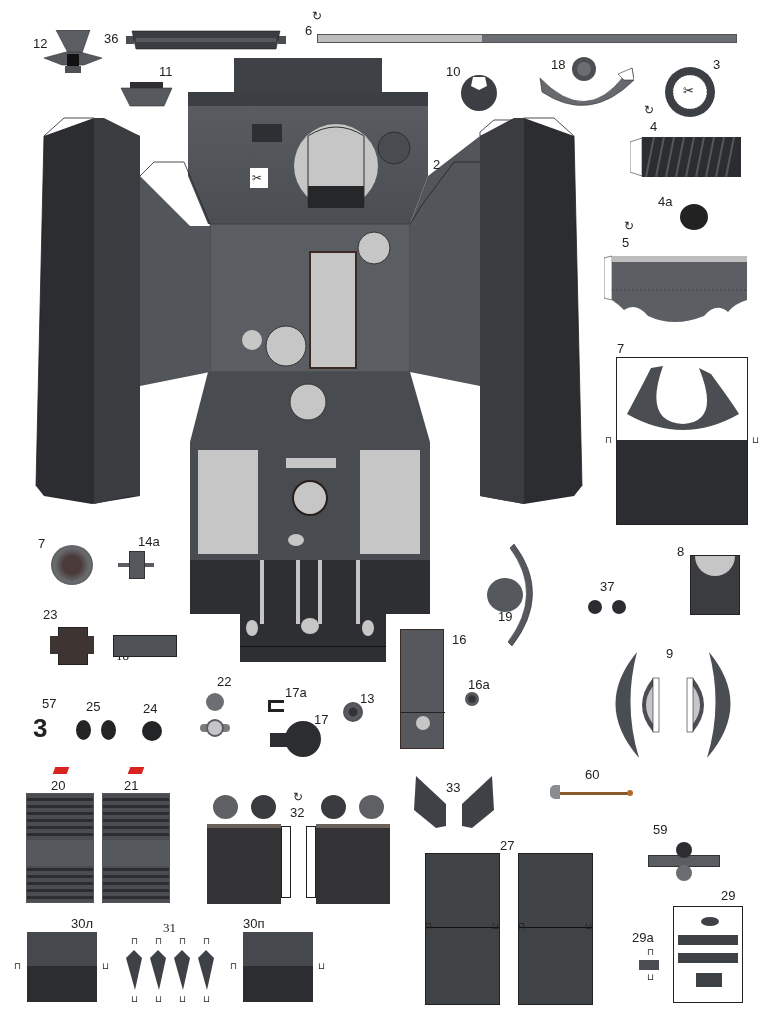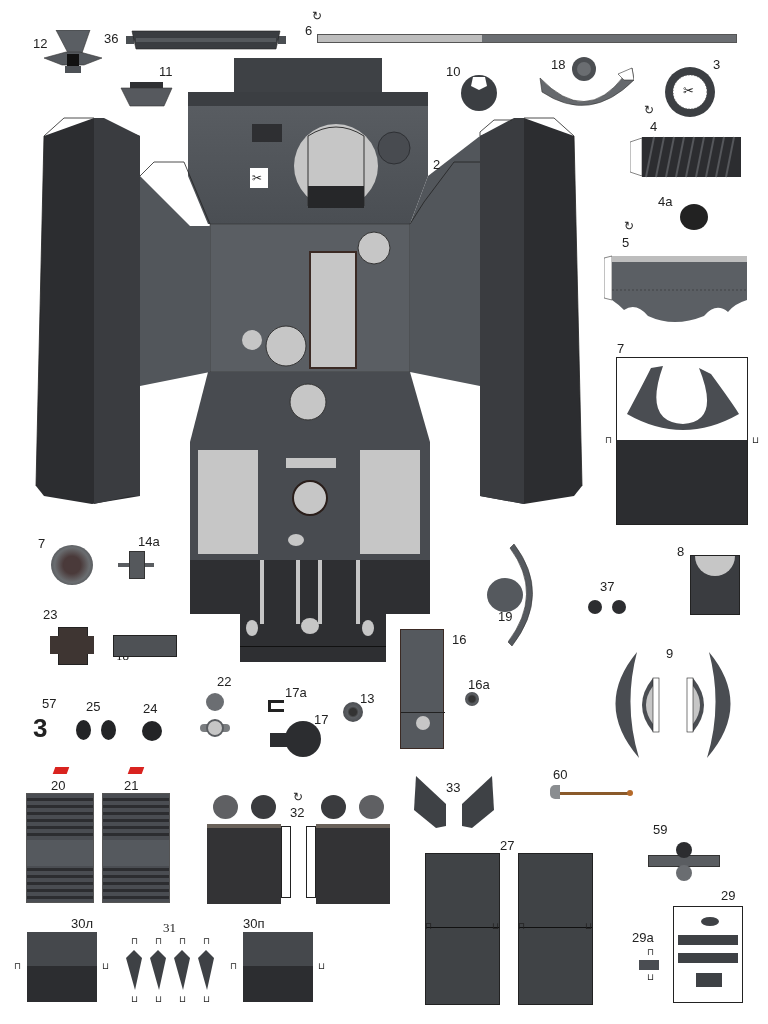--- a/index.html
+++ b/index.html
@@ -227,21 +227,21 @@
   <path d="M34,2 Q-10,55 36,108 Q20,55 34,2 Z" fill="#4a4d52"></path>
   <path d="M106,2 Q150,55 104,108 Q120,55 106,2 Z" fill="#4a4d52"></path>
   <path d="M50,28 Q28,55 50,82 L50,28 Z" fill="#4a4d52"></path>
   <path d="M50,36 Q36,55 50,74 Z" fill="#c6c6c6"></path>
   <rect x="50" y="28" width="6" height="54" fill="#fff" stroke="#222" stroke-width="0.6"></rect>
   <path d="M90,28 Q112,55 90,82 L90,28 Z" fill="#4a4d52"></path>
   <path d="M90,36 Q104,55 90,74 Z" fill="#c6c6c6"></path>
   <rect x="84" y="28" width="6" height="54" fill="#fff" stroke="#222" stroke-width="0.6"></rect>
 </svg>
 
-<div class="lbl" style="left:553px;top:768px;">60</div>
+<div class="lbl" style="left:585px;top:768px;">60</div>
 <div class="abs" style="left:560px;top:792px;width:70px;height:3px;background:#8a5a2a;"></div>
 <div class="abs" style="left:550px;top:785px;width:10px;height:14px;border-radius:5px 0 0 5px;background:#8a8d90;"></div>
 <div class="abs" style="left:627px;top:790px;width:6px;height:6px;border-radius:50%;background:#b56a2a;"></div>
 
 <div class="abs" style="left:54px;top:767px;width:14px;height:7px;background:#d9231f;transform:skewX(-20deg);"></div>
 <div class="lbl" style="left:51px;top:779px;text-align:right;">20</div>
 <div class="abs" style="left:129px;top:767px;width:14px;height:7px;background:#d9231f;transform:skewX(-20deg);"></div>
 <div class="lbl" style="left:124px;top:779px;">21</div>
 <div class="abs" style="left:26px;top:793px;width:66px;height:108px;background:repeating-linear-gradient(180deg,#4a4d52 0 4px,#2c2d30 4px 7px);border:1px solid #555;">
   <div class="abs" style="left:0;top:46px;width:66px;height:26px;background:#55595e;"></div>

